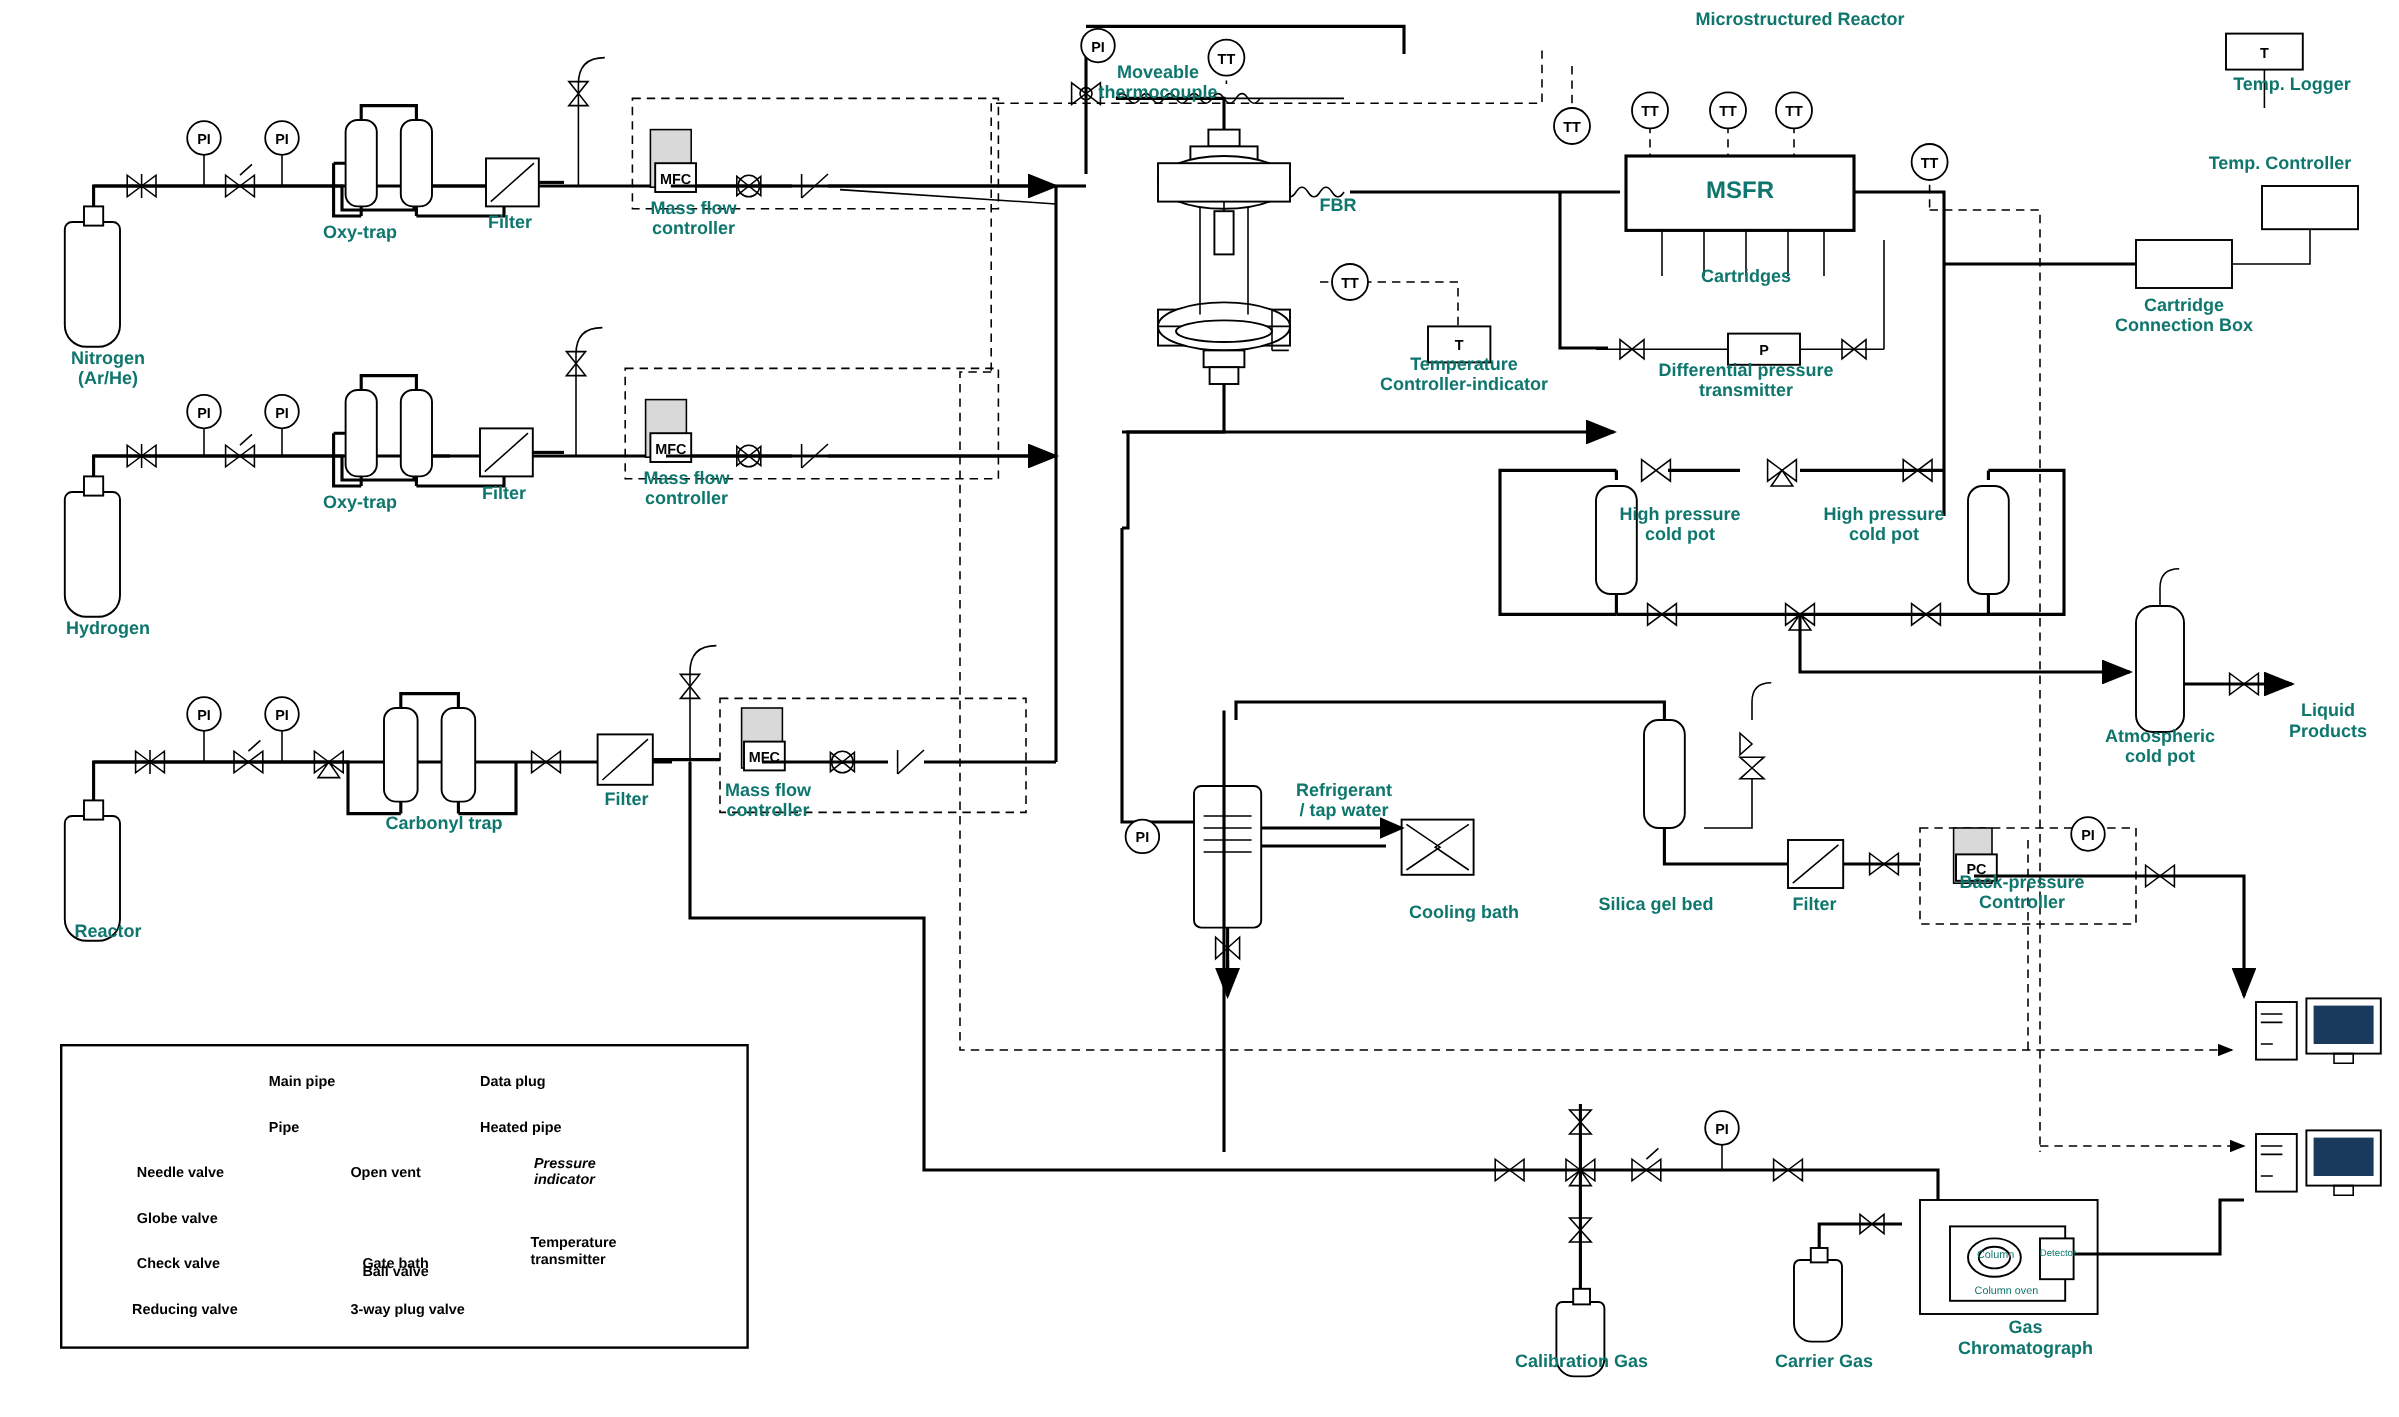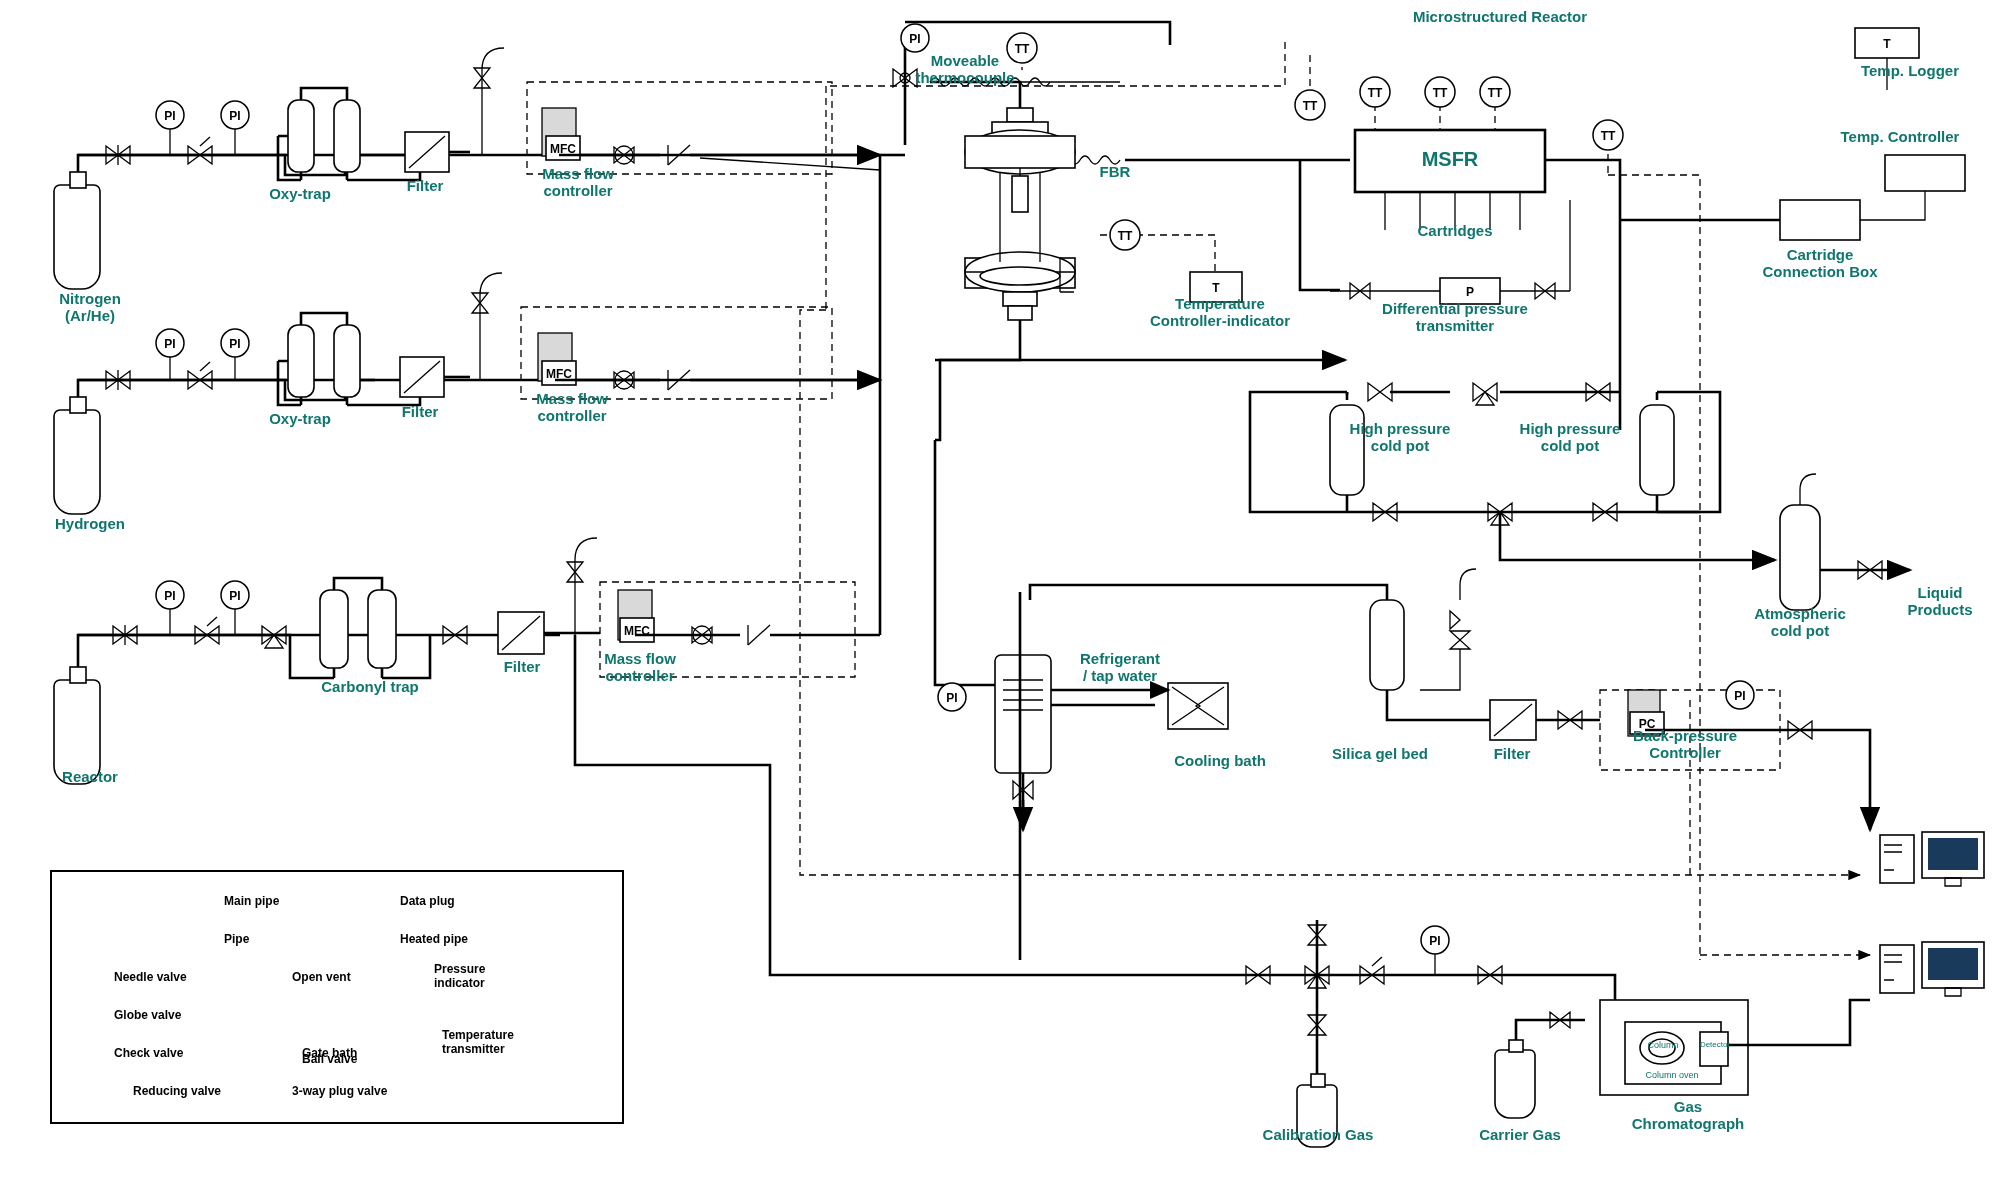--- a/index.html
+++ b/index.html
@@ -523,25 +523,25 @@
 <div class="lbl nb" style="left:1622px;top:1070px;width:100px;font-size:9px;">Column oven</div>
 <div class="lbl nb" style="left:1697px;top:1040px;width:36px;font-size:8px;">Detector</div>
 
 <div class="lgd">
   <div class="t" style="left:172px;top:22px;">Main pipe</div>
   <div class="t" style="left:348px;top:22px;">Data plug</div>
   <div class="t" style="left:172px;top:60px;">Pipe</div>
   <div class="t" style="left:348px;top:60px;">Heated pipe</div>
   <div class="t" style="left:62px;top:98px;">Needle valve</div>
   <div class="t" style="left:240px;top:98px;">Open vent</div>
-  <div class="t" style="left:382px;top:90px;">Pressure
+  <div class="t" style="left:393px;top:90px;font-style:italic;">Pressure
 indicator</div>
   <div class="t" style="left:62px;top:136px;">Globe valve</div>
   <div class="t" style="left:250px;top:136px;margin-top:44px;">Ball valve</div>
   <div class="t" style="left:390px;top:156px;">Temperature
 transmitter</div>
   <div class="t" style="left:62px;top:174px;">Check valve</div>
   <div class="t" style="left:250px;top:174px;">Gate bath</div>
-  <div class="t" style="left:58px;top:212px;margin-left:23px;">Reducing valve</div>
+  <div class="t" style="left:58px;top:212px;">Reducing valve</div>
   <div class="t" style="left:240px;top:212px;">3-way plug valve</div>
 </div>
 
 </div>
 
 </body></html>

